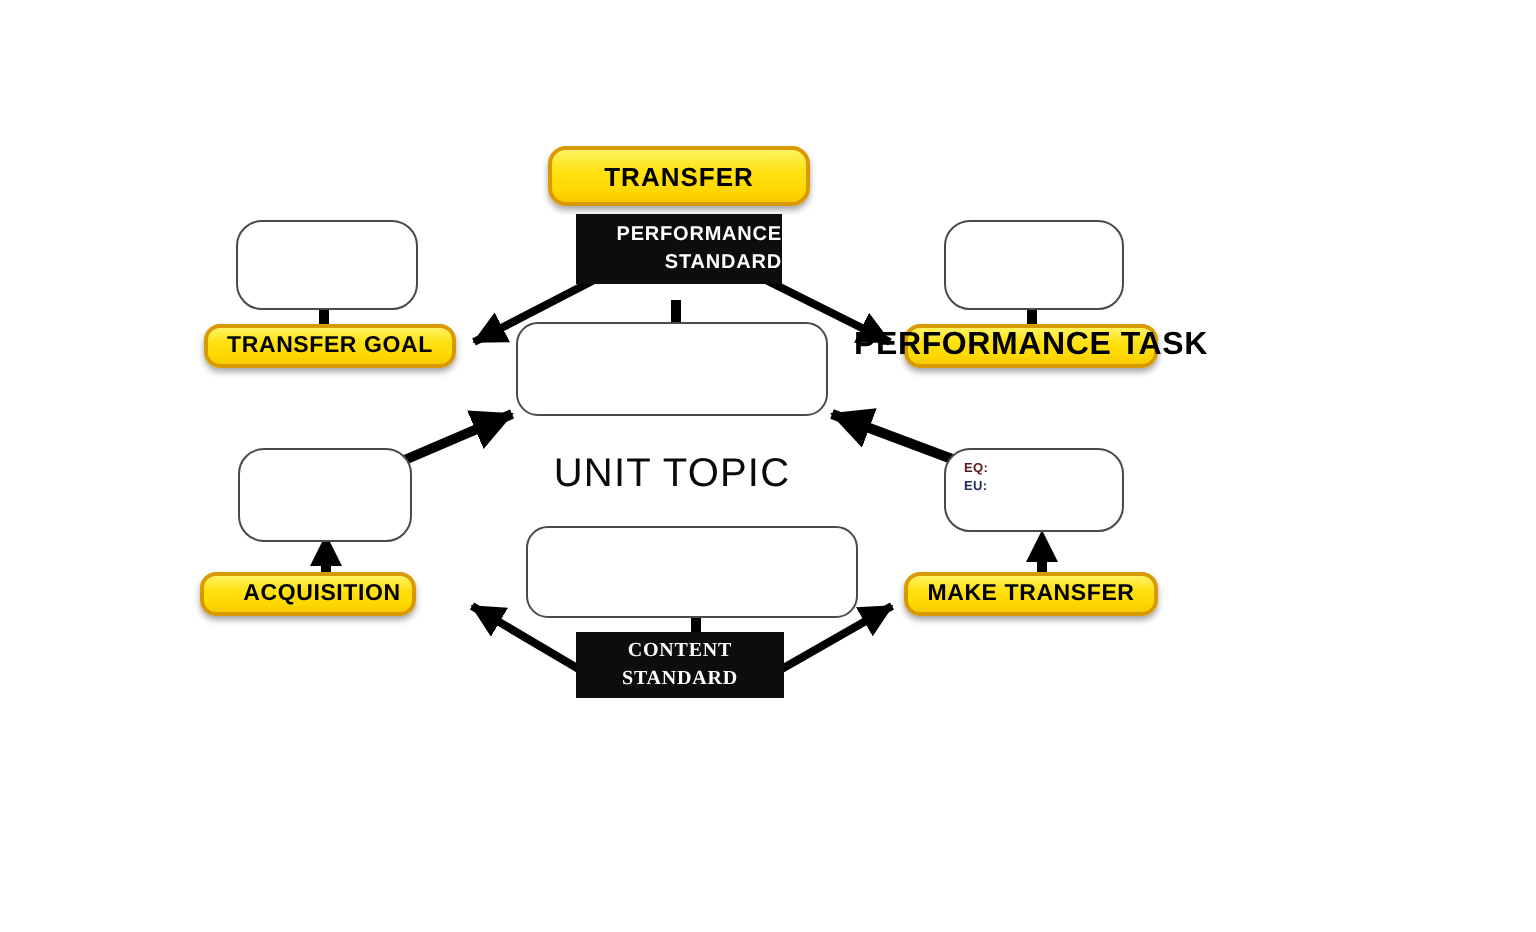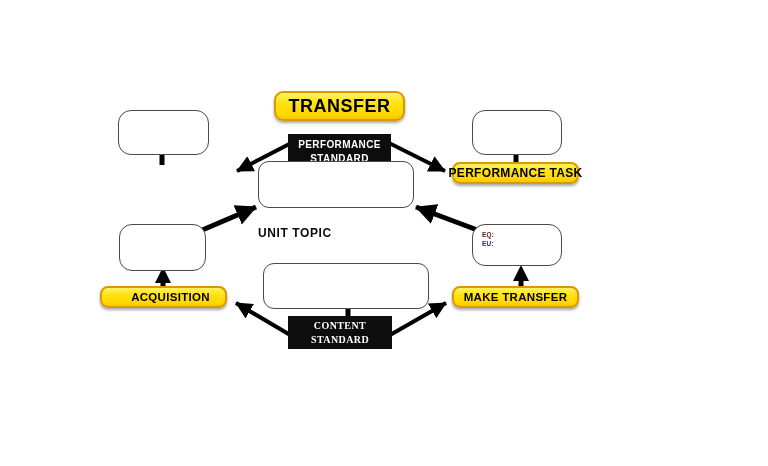--- a/index.html
+++ b/index.html
@@ -30,41 +30,42 @@
     box-sizing:border-box;
     color:#000;
     font-weight:bold;
     display:flex;align-items:center;justify-content:center;
     text-align:center;
     box-shadow:0 2px 3px rgba(0,0,0,0.35);
     letter-spacing:0.3px;
     z-index:2;
     white-space:nowrap;
   }
-  .badge.big{font-size:18px;letter-spacing:0.5px;border-radius:9px;margin-top:18px;}
+  .badge.big{font-size:13px;letter-spacing:0.5px;border-radius:9px;}
   .badge.fs12{font-size:11.5px;}
-  .badge.fs10{font-size:12px;}
+  .badge.fs10{font-size:16px;}
   .blackbox{
     position:absolute;
     background:#0d0d0d;
     color:#ffffff;
     font-weight:bold;
     font-size:10px;
     letter-spacing:0.4px;
     line-height:1.35;
     text-align:center;
     display:flex;flex-direction:column;align-items:center;justify-content:center;
     box-sizing:border-box;
     z-index:2;
   }
   .unit-topic{
     position:absolute;
     left:258px;top:226px;width:156px;
-    font-size:12px;
-    font-weight:bold;
+    text-align:center;
+    font-size:20px;
+    font-weight:normal;
     letter-spacing:0.6px;
     color:#0a0a0a;
     z-index:2;
   }
   .eq-note{padding:5px 0 0 9px;}
   .eq-line{font-size:6.5px;font-weight:bold;line-height:1.45;letter-spacing:0.2px;}
   .eq-line.eq{color:#5a1a1a;}
   .eq-line.eu{color:#1f2d5a;}
 </style>
 </head>
@@ -101,38 +102,39 @@
 
     <line x1="163" y1="288" x2="163" y2="281" stroke="#000" stroke-width="5"></line>
     <polygon points="155,283 171,283 163,267" fill="#000"></polygon>
 
     <line x1="521" y1="288" x2="521" y2="280" stroke="#000" stroke-width="5"></line>
     <polygon points="513,281 529,281 521,265" fill="#000"></polygon>
   </svg>
 
   <div class="badge big" style="left:274px;top:73px;width:131px;height:30px;">TRANSFER</div>
 
-  <div class="blackbox" style="left:288px;top:134px;width:103px;height:35px;">
+  <div class="blackbox" style="left:288px;top:107px;width:103px;height:35px;align-items:flex-end;">
     <span>PERFORMANCE</span>
     <span>STANDARD</span>
   </div>
   <div class="blackbox" style="left:288px;top:316px;width:104px;height:33px;font-family:Liberation Serif, serif;">
     <span>CONTENT</span>
     <span>STANDARD</span>
   </div>
 
   <div class="note" style="left:118px;top:110px;width:91px;height:45px;border-radius:13px;"></div>
   <div class="note" style="left:472px;top:110px;width:90px;height:45px;border-radius:13px;"></div>
   <div class="note" style="left:258px;top:161px;width:156px;height:47px;"></div>
   <div class="note" style="left:119px;top:224px;width:87px;height:47px;border-radius:13px;"></div>
   <div class="note eq-note" style="left:472px;top:224px;width:90px;height:42px;border-radius:13px;">
     <div class="eq-line eq">EQ:</div>
     <div class="eq-line eu">EU:</div>
   </div>
   <div class="note" style="left:263px;top:263px;width:166px;height:46px;"></div>
 
   <div class="unit-topic">UNIT TOPIC</div>
 
+  <div class="badge fs12" style="left:102px;top:162px;width:126px;height:22px;">TRANSFER GOAL</div>
   <div class="badge fs10" style="left:452px;top:162px;width:127px;height:22px;">PERFORMANCE TASK</div>
-  <div class="badge fs12" style="left:100px;top:286px;width:127px;height:22px;padding-left:14px;">ACQUISITION</div>
+  <div class="badge fs12" style="left:100px;top:286px;width:108px;height:22px;padding-left:14px;">ACQUISITION</div>
   <div class="badge fs12" style="left:452px;top:286px;width:127px;height:22px;">MAKE TRANSFER</div>
 
 </div>
 
 </body></html>

